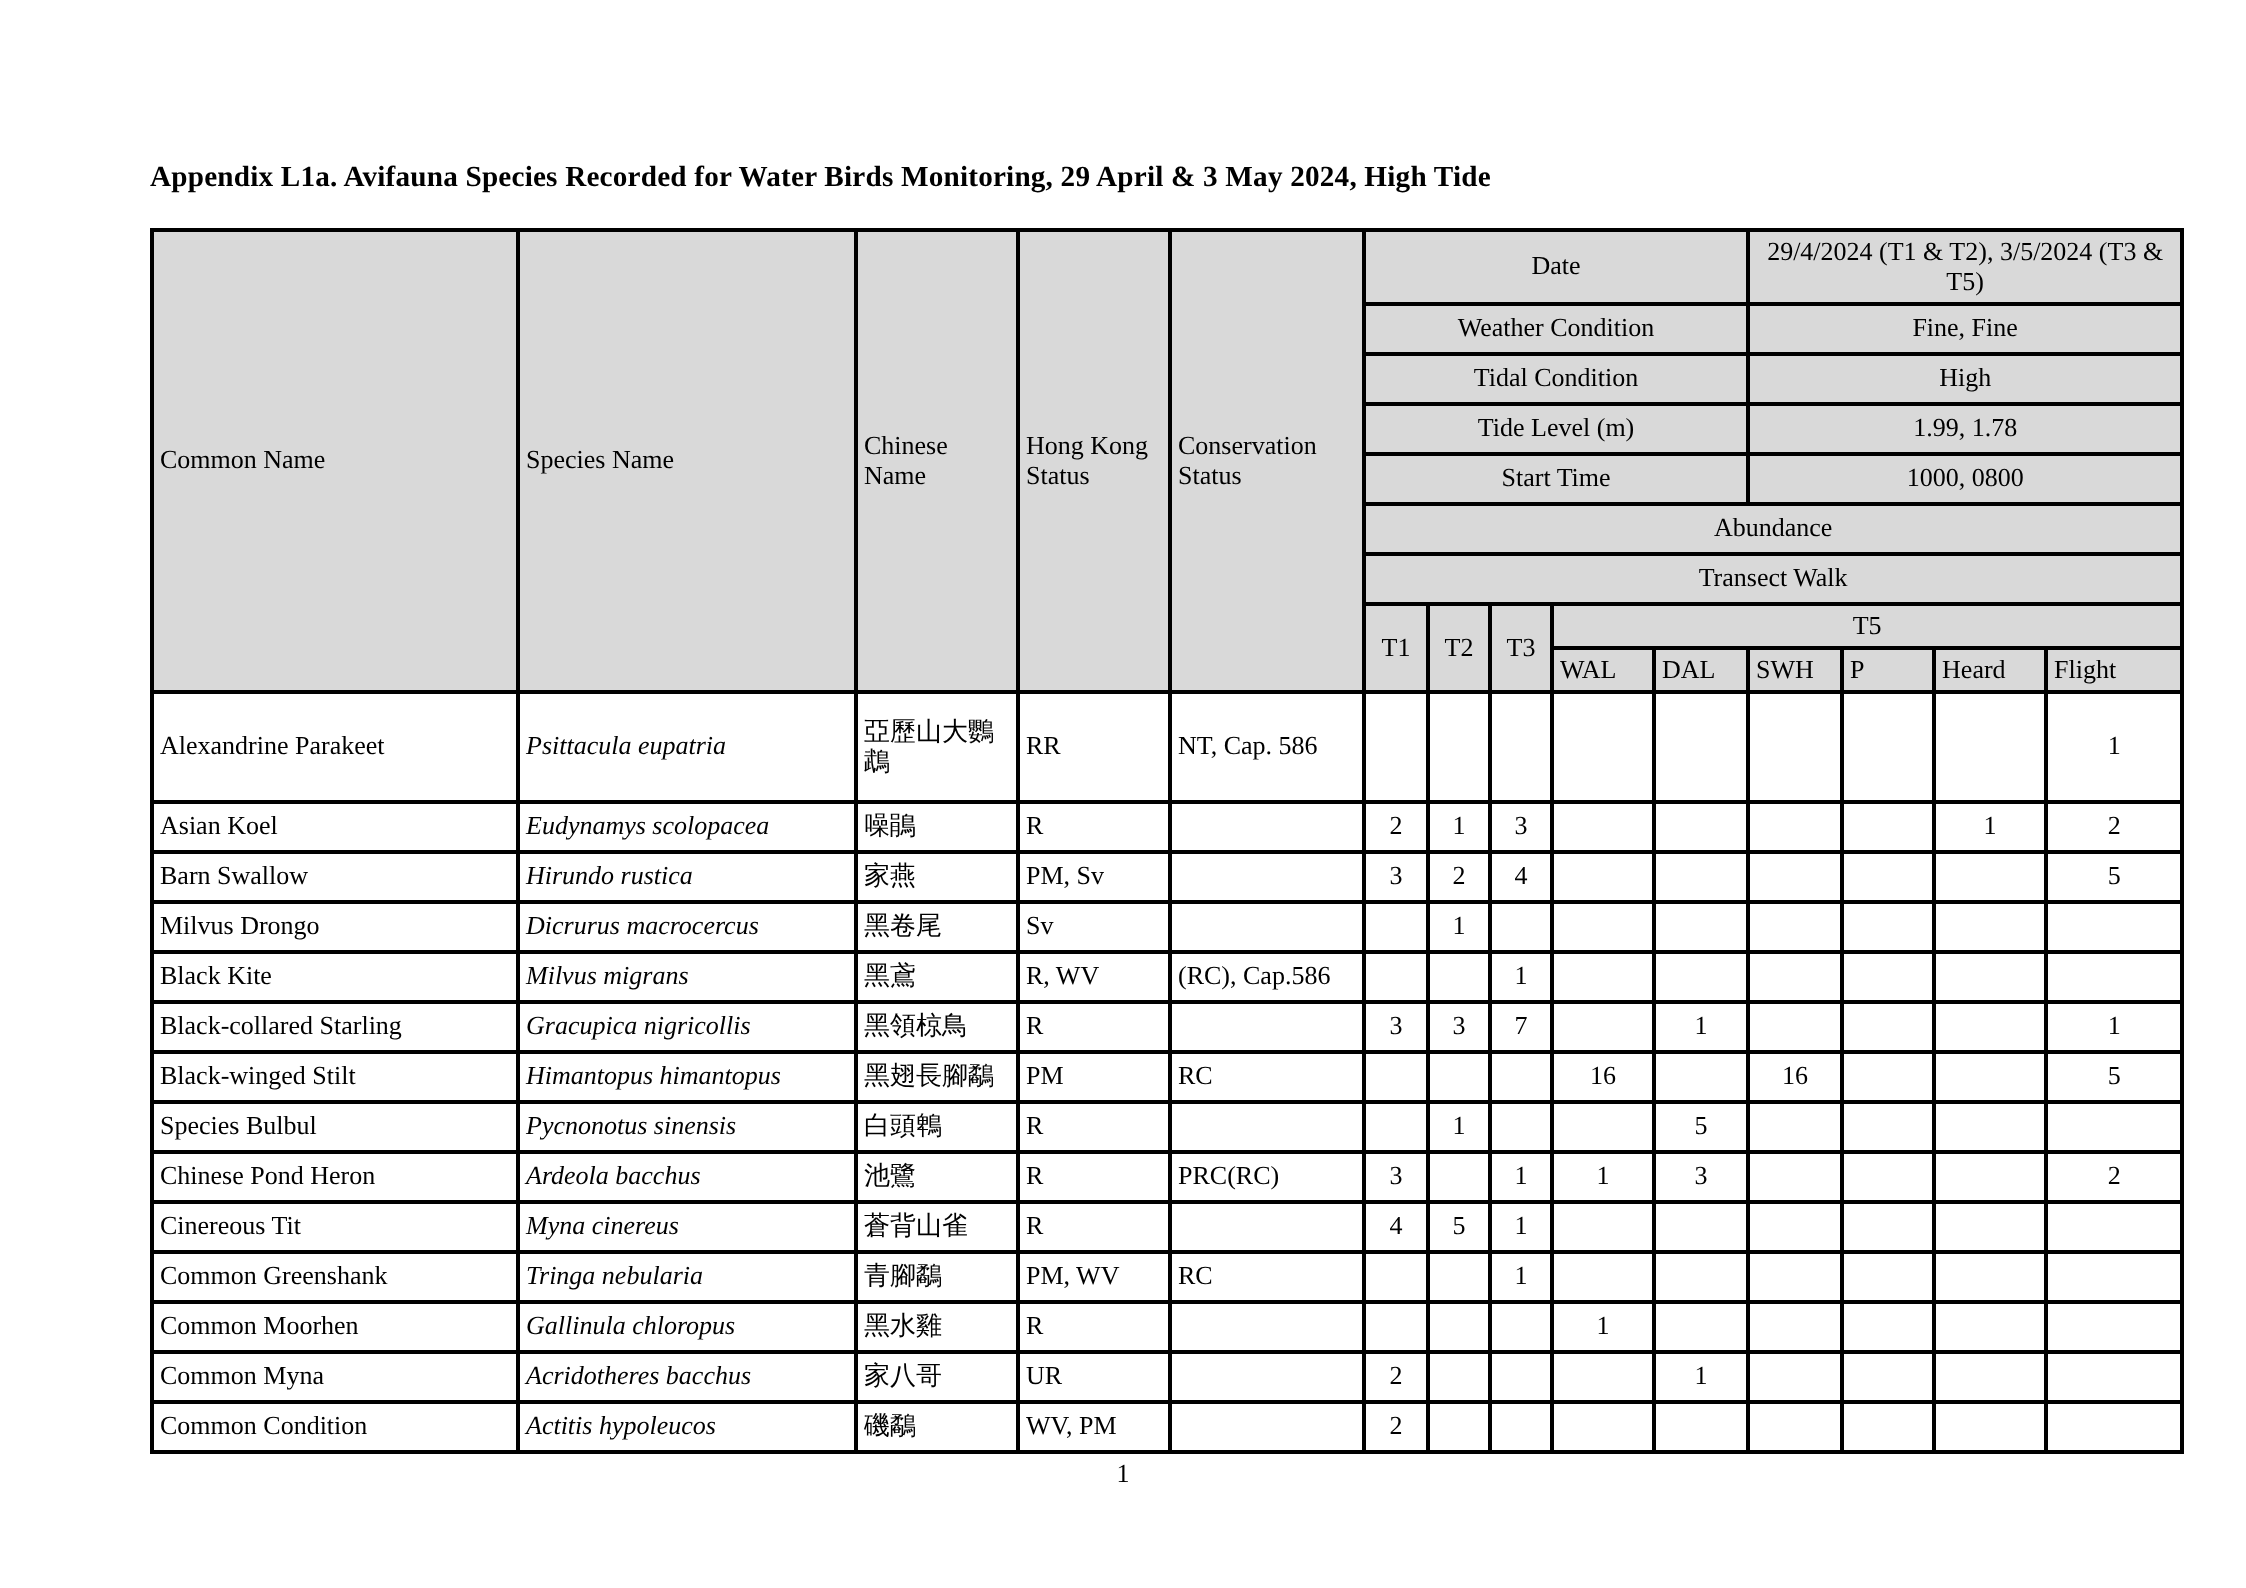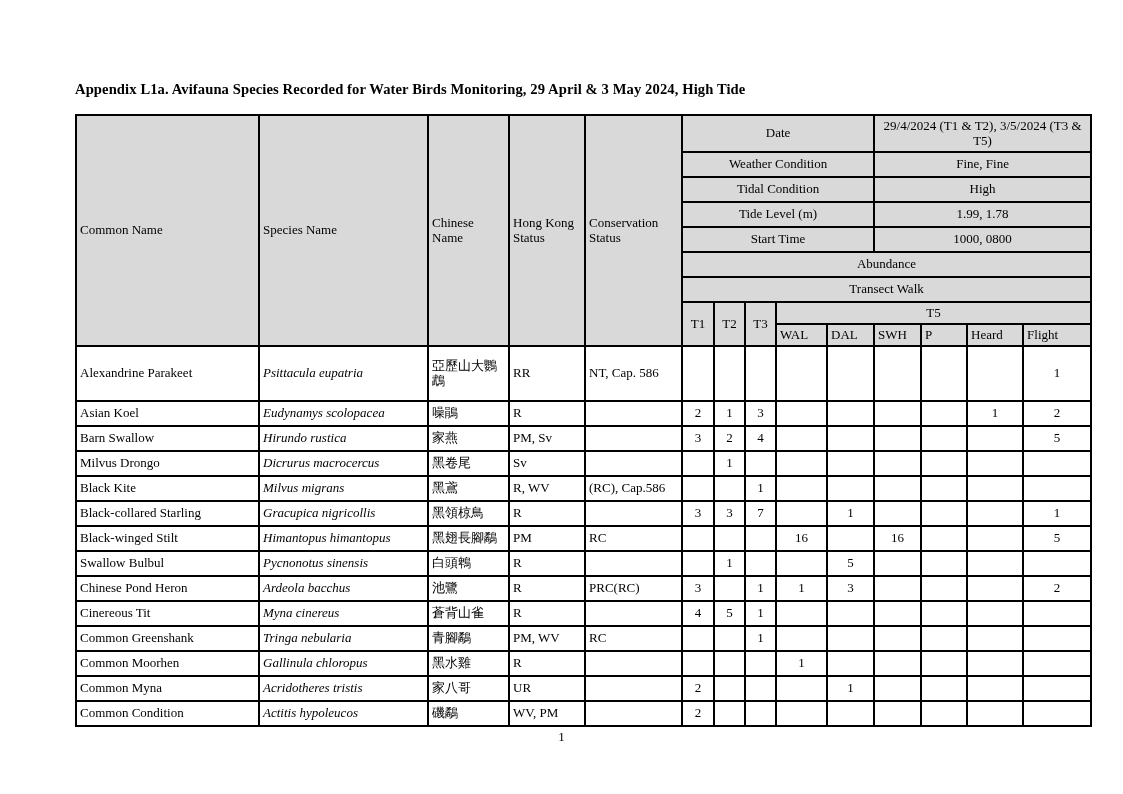--- a/index.html
+++ b/index.html
@@ -244,21 +244,21 @@
           <td class="c"></td>
           <td class="c"></td>
           <td class="c">16</td>
           <td class="c"></td>
           <td class="c">16</td>
           <td class="c"></td>
           <td class="c"></td>
           <td class="c">5</td>
         </tr>
         <tr>
-          <td class="l">Swallow Bulbul</td>
+          <td class="l">Species Bulbul</td>
           <td class="l it">Pycnonotus sinensis</td>
           <td class="l">白頭鵯</td>
           <td class="l">R</td>
           <td class="l"></td>
           <td class="c"></td>
           <td class="c">1</td>
           <td class="c"></td>
           <td class="c"></td>
           <td class="c">5</td>
           <td class="c"></td>
@@ -325,21 +325,21 @@
           <td class="c"></td>
           <td class="c">1</td>
           <td class="c"></td>
           <td class="c"></td>
           <td class="c"></td>
           <td class="c"></td>
           <td class="c"></td>
         </tr>
         <tr>
           <td class="l">Common Myna</td>
-          <td class="l it">Acridotheres tristis</td>
+          <td class="l it">Acridotheres bacchus</td>
           <td class="l">家八哥</td>
           <td class="l">UR</td>
           <td class="l"></td>
           <td class="c">2</td>
           <td class="c"></td>
           <td class="c"></td>
           <td class="c"></td>
           <td class="c">1</td>
           <td class="c"></td>
           <td class="c"></td>

